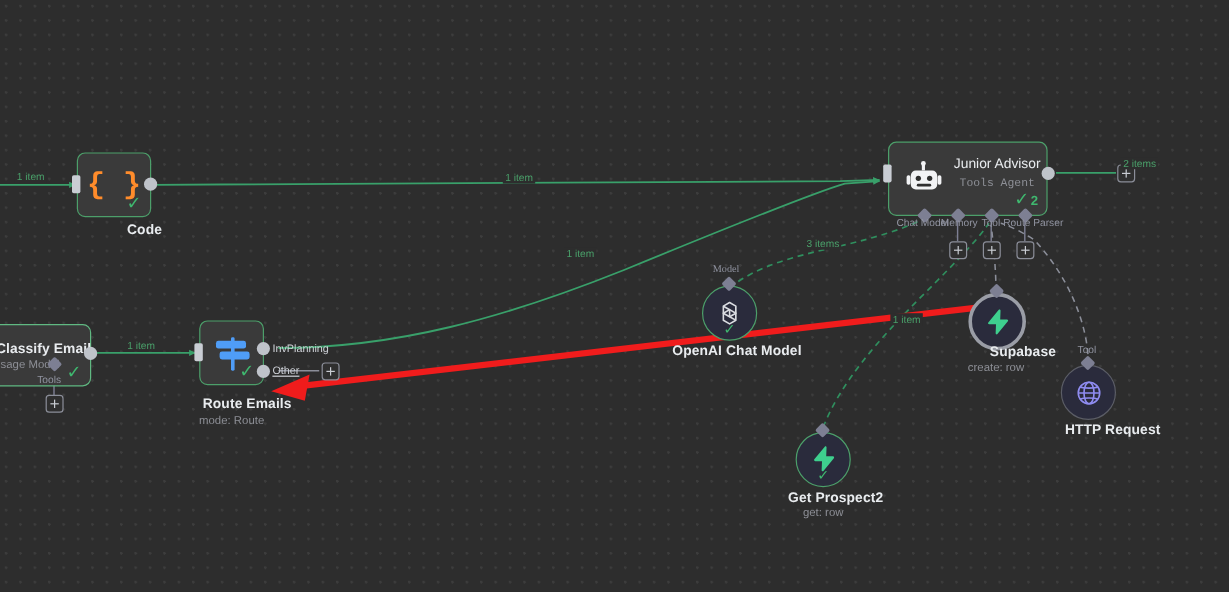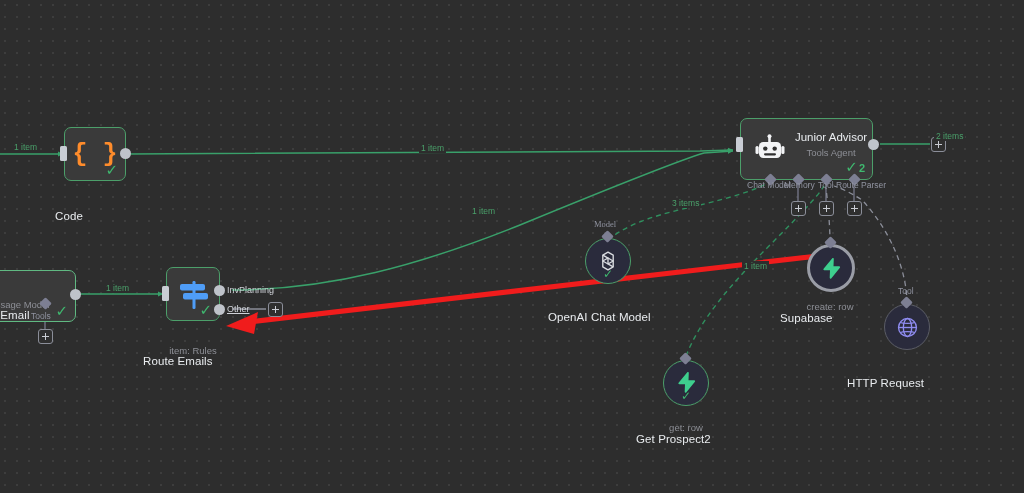--- a/index.html
+++ b/index.html
@@ -24,22 +24,22 @@
     position:absolute;background:#3a3a3a;border:1.6px solid #4c9f6a;
     border-radius:7px;box-sizing:border-box;
   }
   .rnode.sel{border-color:#60b982;}
   .rnode .chk{
     position:absolute;right:7px;bottom:3px;color:#3fb86f;
     font-size:15px;line-height:15px;font-weight:700;
   }
   .rnode .chk .cnt{font-size:11px;color:#3fb86f;margin-left:1px;}
   .caption{
-    position:absolute;text-align:left;color:#e9ecef;
-    font-size:11.5px;font-weight:400;letter-spacing:.1px;white-space:nowrap;margin-top:24px;
+    position:absolute;text-align:right;color:#e9ecef;
+    font-size:11.5px;font-weight:700;letter-spacing:.1px;white-space:nowrap;
   }
   .subcaption{
     position:absolute;text-align:center;color:#8d8f96;
     font-size:9.5px;font-weight:400;white-space:nowrap;
   }
 
   
   .inport{
     position:absolute;width:7px;height:15px;background:#c9cdd4;
     border-radius:1.5px;
@@ -163,37 +163,37 @@
     </svg>
     <div class="chk">✓</div>
   </div>
   <div class="inport" style="left:162px;top:286px;"></div>
   <div class="outport" style="left:214px;top:285px;"></div>
   <div class="outlabel" style="left:227px;top:285px;text-align:right;">InvPlanning</div>
   <div class="outport" style="left:214px;top:304px;"></div>
   <div class="outlabel" style="left:227px;top:304px;text-decoration:underline;">Other</div>
   <div class="plus" style="left:268px;top:302px;"></div>
   <div class="caption" style="left:143px;top:331px;width:100px;">Route Emails</div>
-  <div class="subcaption" style="left:143px;top:345px;width:100px;">item: Rules</div>
+  <div class="subcaption" style="left:143px;top:345px;width:100px;">mode: Route</div>
 
   <div class="rnode" style="left:740px;top:118px;width:133px;height:62px;">
     <svg width="30" height="30" viewBox="0 0 30 30" style="position:absolute;left:14px;top:15px;">
       <rect x="4" y="8" width="22" height="16" rx="4.2" fill="#f2f3f5"></rect>
       <rect x="13.2" y="2.5" width="2.6" height="5.5" fill="#f2f3f5"></rect>
       <circle cx="14.5" cy="2.2" r="2" fill="#f2f3f5"></circle>
       <rect x="0.5" y="12" width="3.2" height="8" rx="1.5" fill="#f2f3f5"></rect>
       <rect x="26.3" y="12" width="3.2" height="8" rx="1.5" fill="#f2f3f5"></rect>
       <circle cx="10.3" cy="14.6" r="2.2" fill="#2f2f2f"></circle>
       <circle cx="19.7" cy="14.6" r="2.2" fill="#2f2f2f"></circle>
       <rect x="9" y="19.2" width="12" height="2.2" rx="1.1" fill="#2f2f2f"></rect>
     </svg>
     <div style="position:absolute;left:50px;top:12px;width:80px;text-align:center;
                 color:#e9ecef;font-size:11.5px;font-weight:400;">Junior Advisor</div>
     <div style="position:absolute;left:50px;top:28px;width:80px;text-align:center;
-                color:#8d8f96;font-size:9.5px;">Tools Agent</div>
+                color:#8d8f96;font-size:9.5px;font-family:Liberation Mono, monospace;">Tools Agent</div>
     <div class="chk">
       <span>✓</span><span class="cnt">2</span>
     </div>
   </div>
   <div class="inport" style="left:736px;top:137px;"></div>
   <div class="outport" style="left:868px;top:139px;"></div>
   <div class="plus" style="left:931px;top:137px;"></div>
 
   <div class="diamond" style="left:766px;top:175px;"></div>
   <div class="diamond" style="left:794px;top:175px;"></div>

